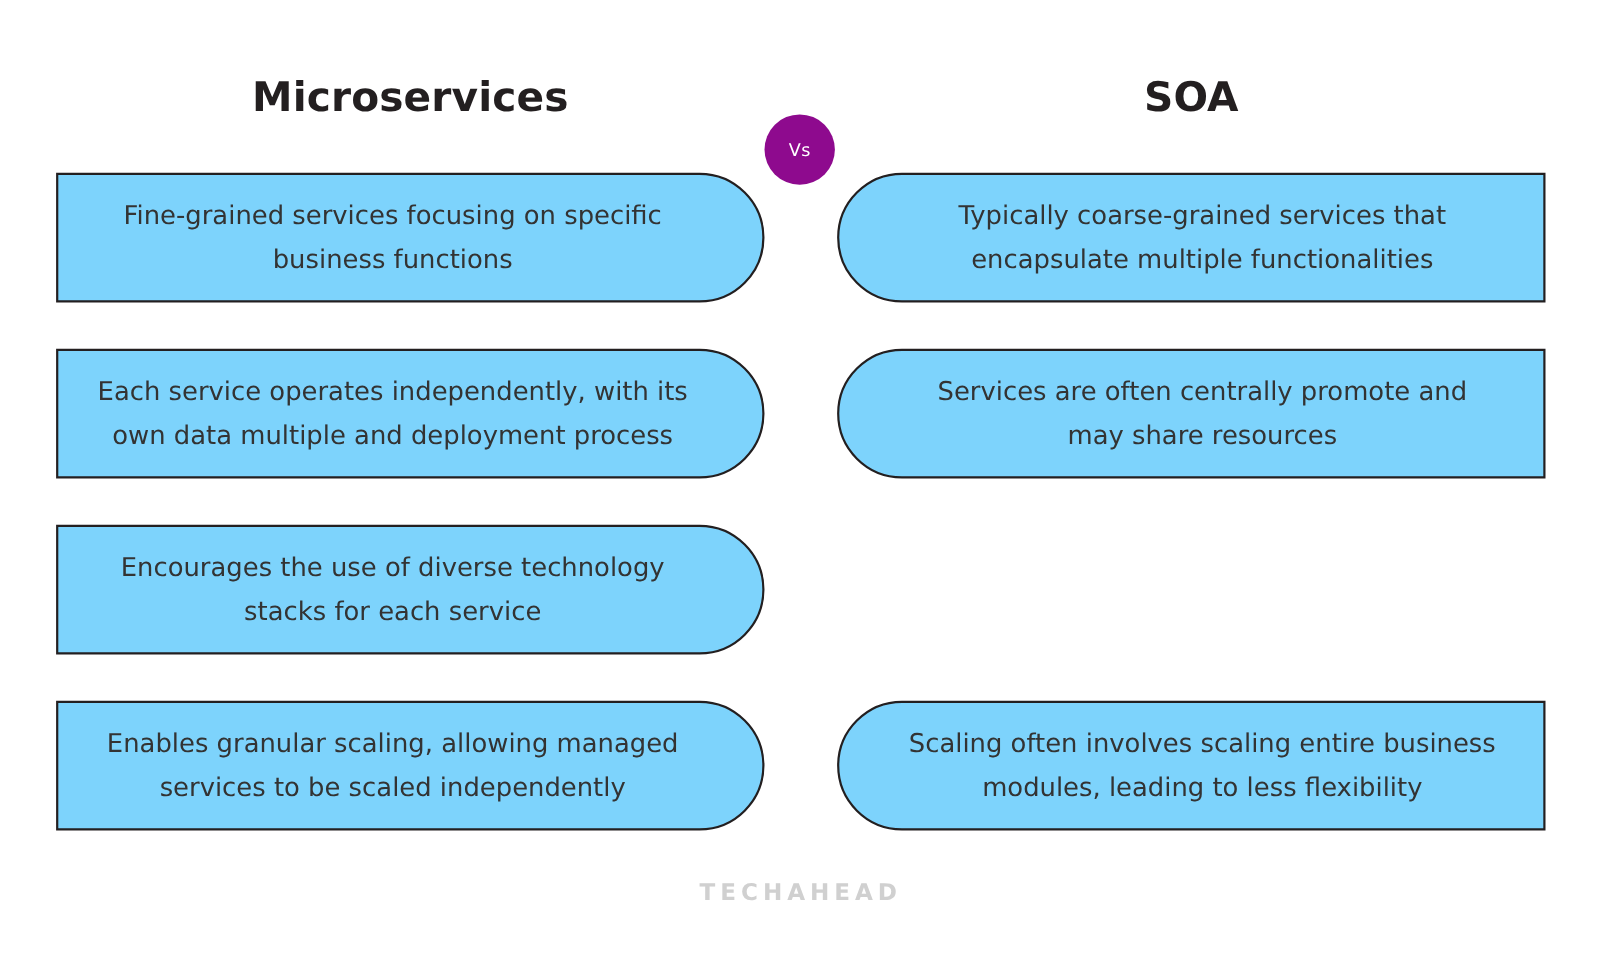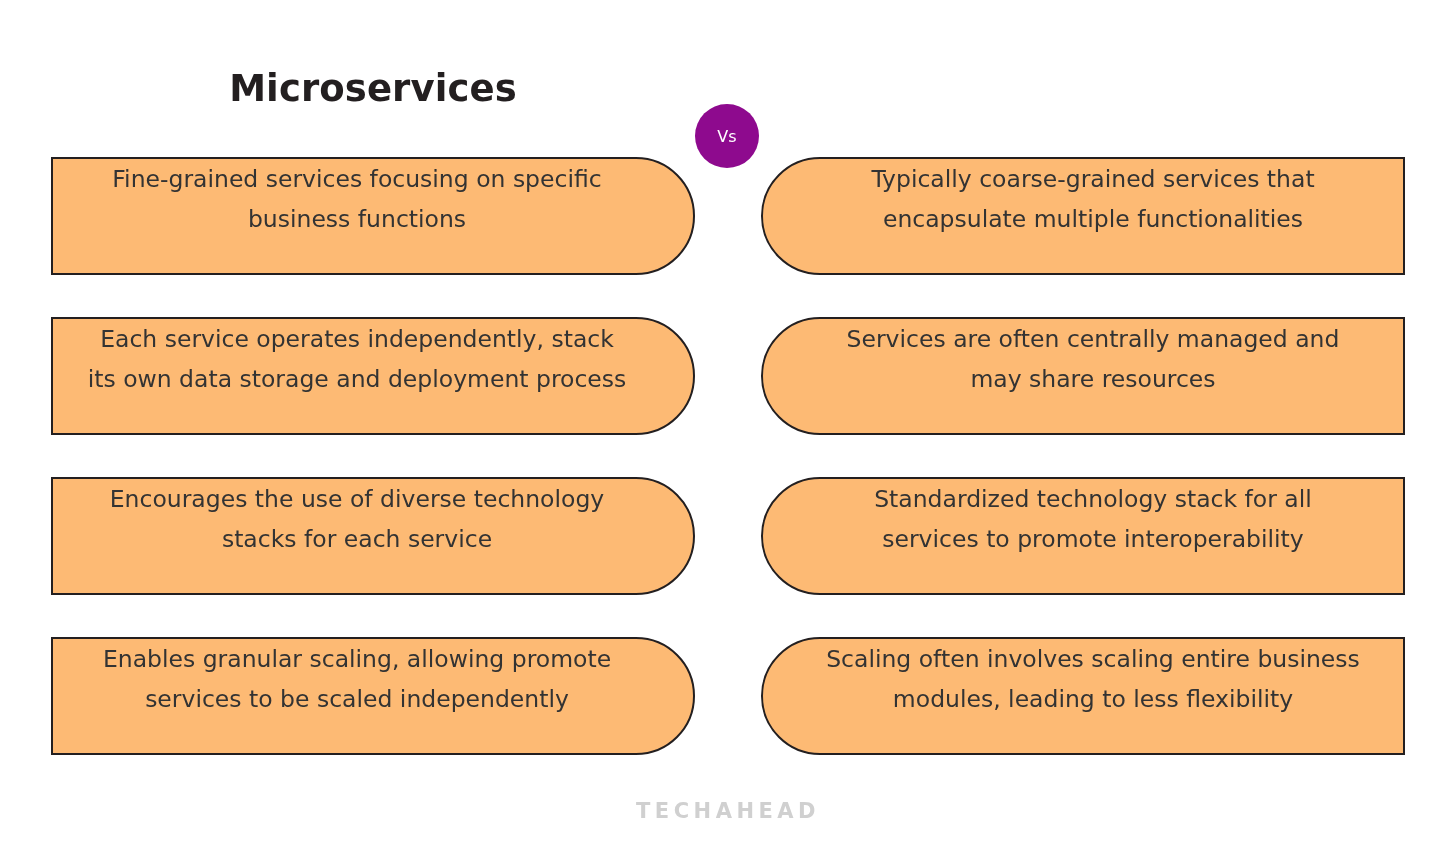--- a/index.html
+++ b/index.html
@@ -79,22 +79,23 @@
   }
   .row:last-child { margin-bottom: 0; }
 
   .card {
     position: absolute;
     top: 0;
     width: 644px;
     height: 118px;
     box-sizing: border-box;
     border: 2px solid #231f20;
-    background: #fdba74;
+    background: #7dd3fc;
     display: flex;
+    align-items: center;
     justify-content: center;
     padding: 0 46px;
   }
 
   
   .card.left {
     left: 51px;
     border-radius: 0 59px 59px 0;
     padding-left: 30px;
     padding-right: 62px;
@@ -133,54 +134,52 @@
 </head>
 <body>
 
 <div class="canvas">
 
   <div class="header">
     <div class="col-title left">Microservices</div>
 
     <div class="vs-badge">Vs</div>
 
+    <div class="col-title right">SOA</div>
   </div>
 
   <div class="grid">
 
     <div class="row">
       <div class="card left">
         <span class="card-text">Fine-grained services focusing on specific business functions</span>
       </div>
       <div class="card right">
         <span class="card-text">Typically coarse-grained services that encapsulate multiple functionalities</span>
       </div>
     </div>
 
     <div class="row">
       <div class="card left">
-        <span class="card-text">Each service operates independently, stack its own data storage and deployment process</span>
+        <span class="card-text">Each service operates independently, with its own data multiple and deployment process</span>
       </div>
       <div class="card right">
-        <span class="card-text">Services are often centrally managed and may share resources</span>
+        <span class="card-text">Services are often centrally promote and may share resources</span>
       </div>
     </div>
 
     <div class="row">
       <div class="card left">
         <span class="card-text">Encourages the use of diverse technology stacks for each service</span>
       </div>
-      <div class="card right">
-        <span class="card-text">Standardized technology stack for all services to promote interoperability</span>
-      </div>
     </div>
 
     <div class="row">
       <div class="card left">
-        <span class="card-text">Enables granular scaling, allowing promote services to be scaled independently</span>
+        <span class="card-text">Enables granular scaling, allowing managed services to be scaled independently</span>
       </div>
       <div class="card right">
         <span class="card-text">Scaling often involves scaling entire business modules, leading to less flexibility</span>
       </div>
     </div>
 
   </div>
 
   <div class="watermark">TECHAHEAD</div>
 

